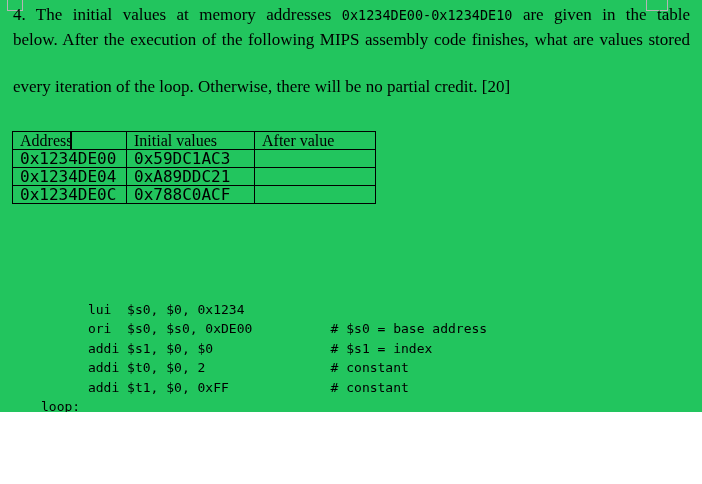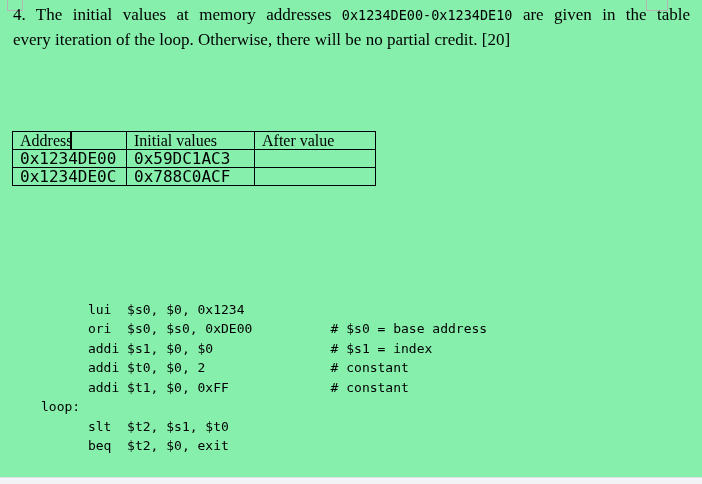--- a/index.html
+++ b/index.html
@@ -1,20 +1,20 @@
 <!DOCTYPE html>
 <html><head>
 <meta charset="utf-8">
 <style>
   html, body { margin: 0; padding: 0; background: #ffffff; }
   .page {
     position: relative;
     width: 702px;
-    height: 484px;
-    background: #86efac;
+    height: 412px;
+    background: #22c55e;
     overflow: hidden;
     font-family: "Liberation Serif", serif;
     color: #000000;
   }
 
   
   .corner-mark {
     position: absolute;
     top: 0;
     height: 11px;
@@ -32,21 +32,21 @@
     top: 3px;
     width: 677px;
     font-size: 17px;
     line-height: 23.6px;
   }
   .pline {
     white-space: nowrap;
     text-align: justify;
     text-align-last: justify;
   }
-  .pline.last { text-align-last: left; }
+  .pline.last { text-align-last: left; margin-top: 24px; }
   .mono-inline {
     font-family: "DejaVu Sans Mono", monospace;
     font-size: 13.5px;
   }
 
   
   .mem-table {
     position: absolute;
     left: 12px;
     top: 131px;
@@ -113,38 +113,44 @@
 </head>
 <body>
 
 <div class="page">
 
   <div class="corner-mark left"></div>
   <div class="corner-mark right"></div>
 
   <div class="problem-text">
     <div class="pline"><span>4. The initial values at memory addresses </span><span class="mono-inline">0x1234DE00-0x1234DE10</span><span> are given in the table</span></div>
+    <div class="pline"><span>below. After the execution of the following MIPS assembly code finishes, what are values stored</span></div>
     <div class="pline last"><span>every iteration of the loop. Otherwise, there will be no partial credit. [20]</span></div>
   </div>
 
   <table class="mem-table">
     <colgroup>
       <col class="col-address">
       <col class="col-initial">
       <col class="col-final">
     </colgroup>
     <tbody>
       <tr>
         <th>Address</th>
         <th>Initial values</th>
         <th>After value</th>
       </tr>
       <tr>
         <td>0x1234DE00</td>
         <td>0x59DC1AC3</td>
+        <td></td>
+      </tr>
+      <tr>
+        <td>0x1234DE04</td>
+        <td>0xA89DDC21</td>
         <td></td>
       </tr>
       <tr>
         <td>0x1234DE0C</td>
         <td>0x788C0ACF</td>
         <td></td>
       </tr>
     </tbody>
   </table>
 

